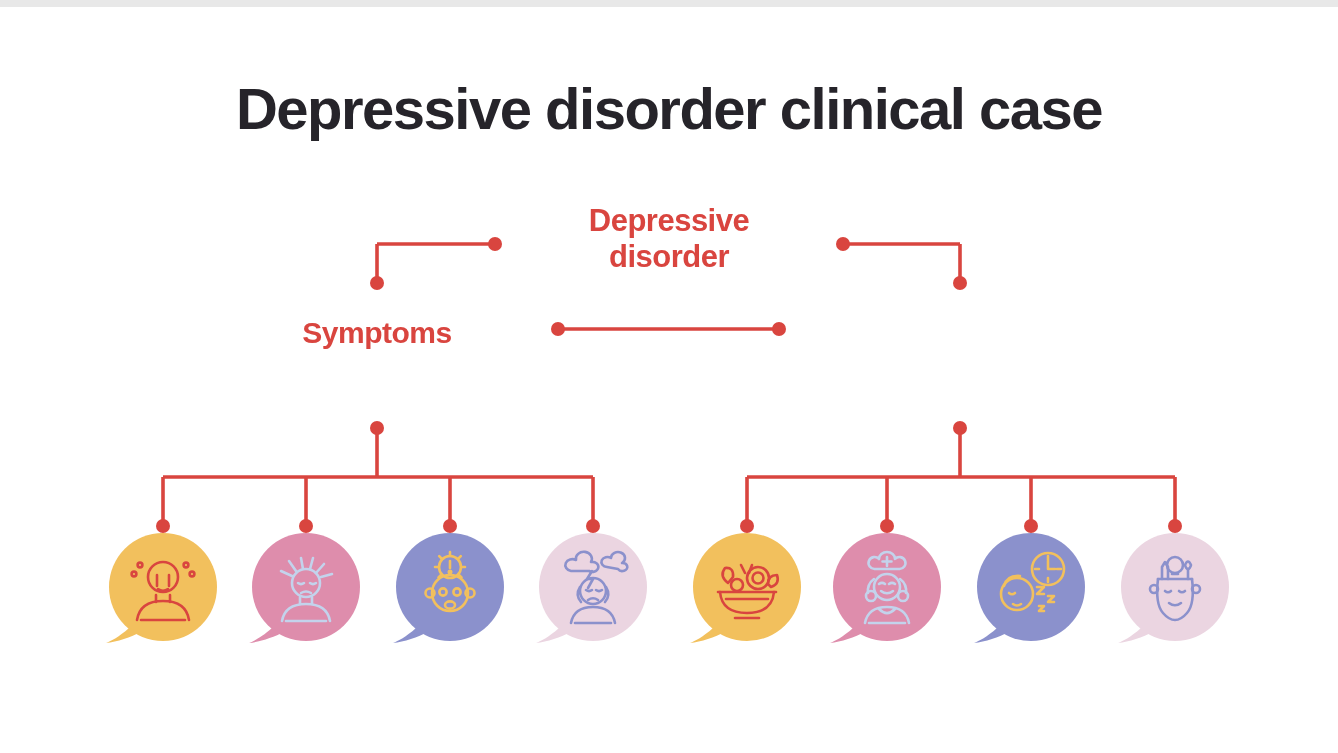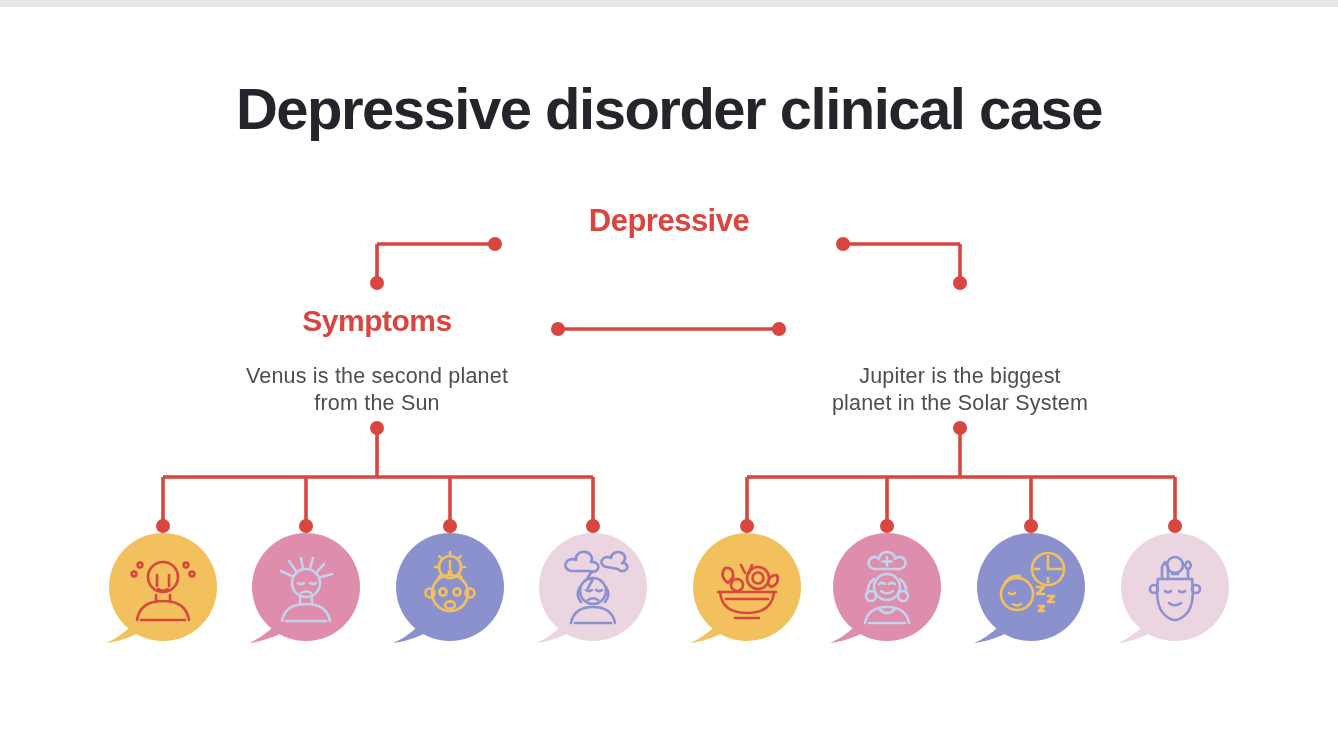--- a/index.html
+++ b/index.html
@@ -27,21 +27,21 @@
   }
   .connectors{position:absolute;left:0;top:0;}
   .conn-line{stroke:var(--accent-red);stroke-width:3.6;fill:none;stroke-linecap:butt;}
   .conn-dot{fill:var(--accent-red);stroke:none;}
   .root-label{
     position:absolute;left:519px;top:196px;width:300px;
     text-align:center;color:var(--accent-red);
     font-size:31px;font-weight:800;line-height:36px;letter-spacing:-0.5px;
   }
   .branch-label{
-    position:absolute;top:297px;width:300px;text-align:center;
+    position:absolute;top:309px;width:300px;text-align:center;
     color:var(--accent-red);font-size:30px;font-weight:800;letter-spacing:-0.5px;
   }
   .branch-label.left{left:227px;}
   .branch-label.right{left:810px;}
   .branch-desc{
     position:absolute;top:356px;width:360px;text-align:center;
     color:var(--body-text);font-size:21.5px;font-weight:400;line-height:27px;
     letter-spacing:0.2px;
   }
   .branch-desc.left{left:197px;}
@@ -98,32 +98,25 @@
         <circle class="conn-dot" cx="887" cy="519" r="7"></circle>
       <line class="conn-line" x1="1031" y1="470" x2="1031" y2="514"></line>
         <circle class="conn-dot" cx="1031" cy="519" r="7"></circle>
       <line class="conn-line" x1="1175" y1="470" x2="1175" y2="514"></line>
         <circle class="conn-dot" cx="1175" cy="519" r="7"></circle>
     </g>
   </svg>
 
   <div class="root-label">
     <div>Depressive</div>
+    <div>disorder</div>
   </div>
 
   <div class="branch-label left">Symptoms</div>
-  <div class="branch-desc left">
-    <div>Venus is the second planet</div>
-    <div>from the Sun</div>
-  </div>
-
-  <div class="branch-desc right">
-    <div>Jupiter is the biggest</div>
-    <div>planet in the Solar System</div>
-  </div>
+
 
   <div class="bubble" style="left:103px;top:522px;">
     <svg width="120" height="120" viewBox="0 0 120 120">
       <g fill="#F2C05D">
         <circle cx="60" cy="58" r="54"></circle>
         <path d="M26,99 C16,108 8,112 3,114 C14,113 28,108 38,103 Z"></path>
       </g>
       <g class="icon-art" stroke="#D9453F">
         <circle cx="60" cy="48" r="15"></circle>
         <path d="M54,46 v11 M66,46 v11"></path>

